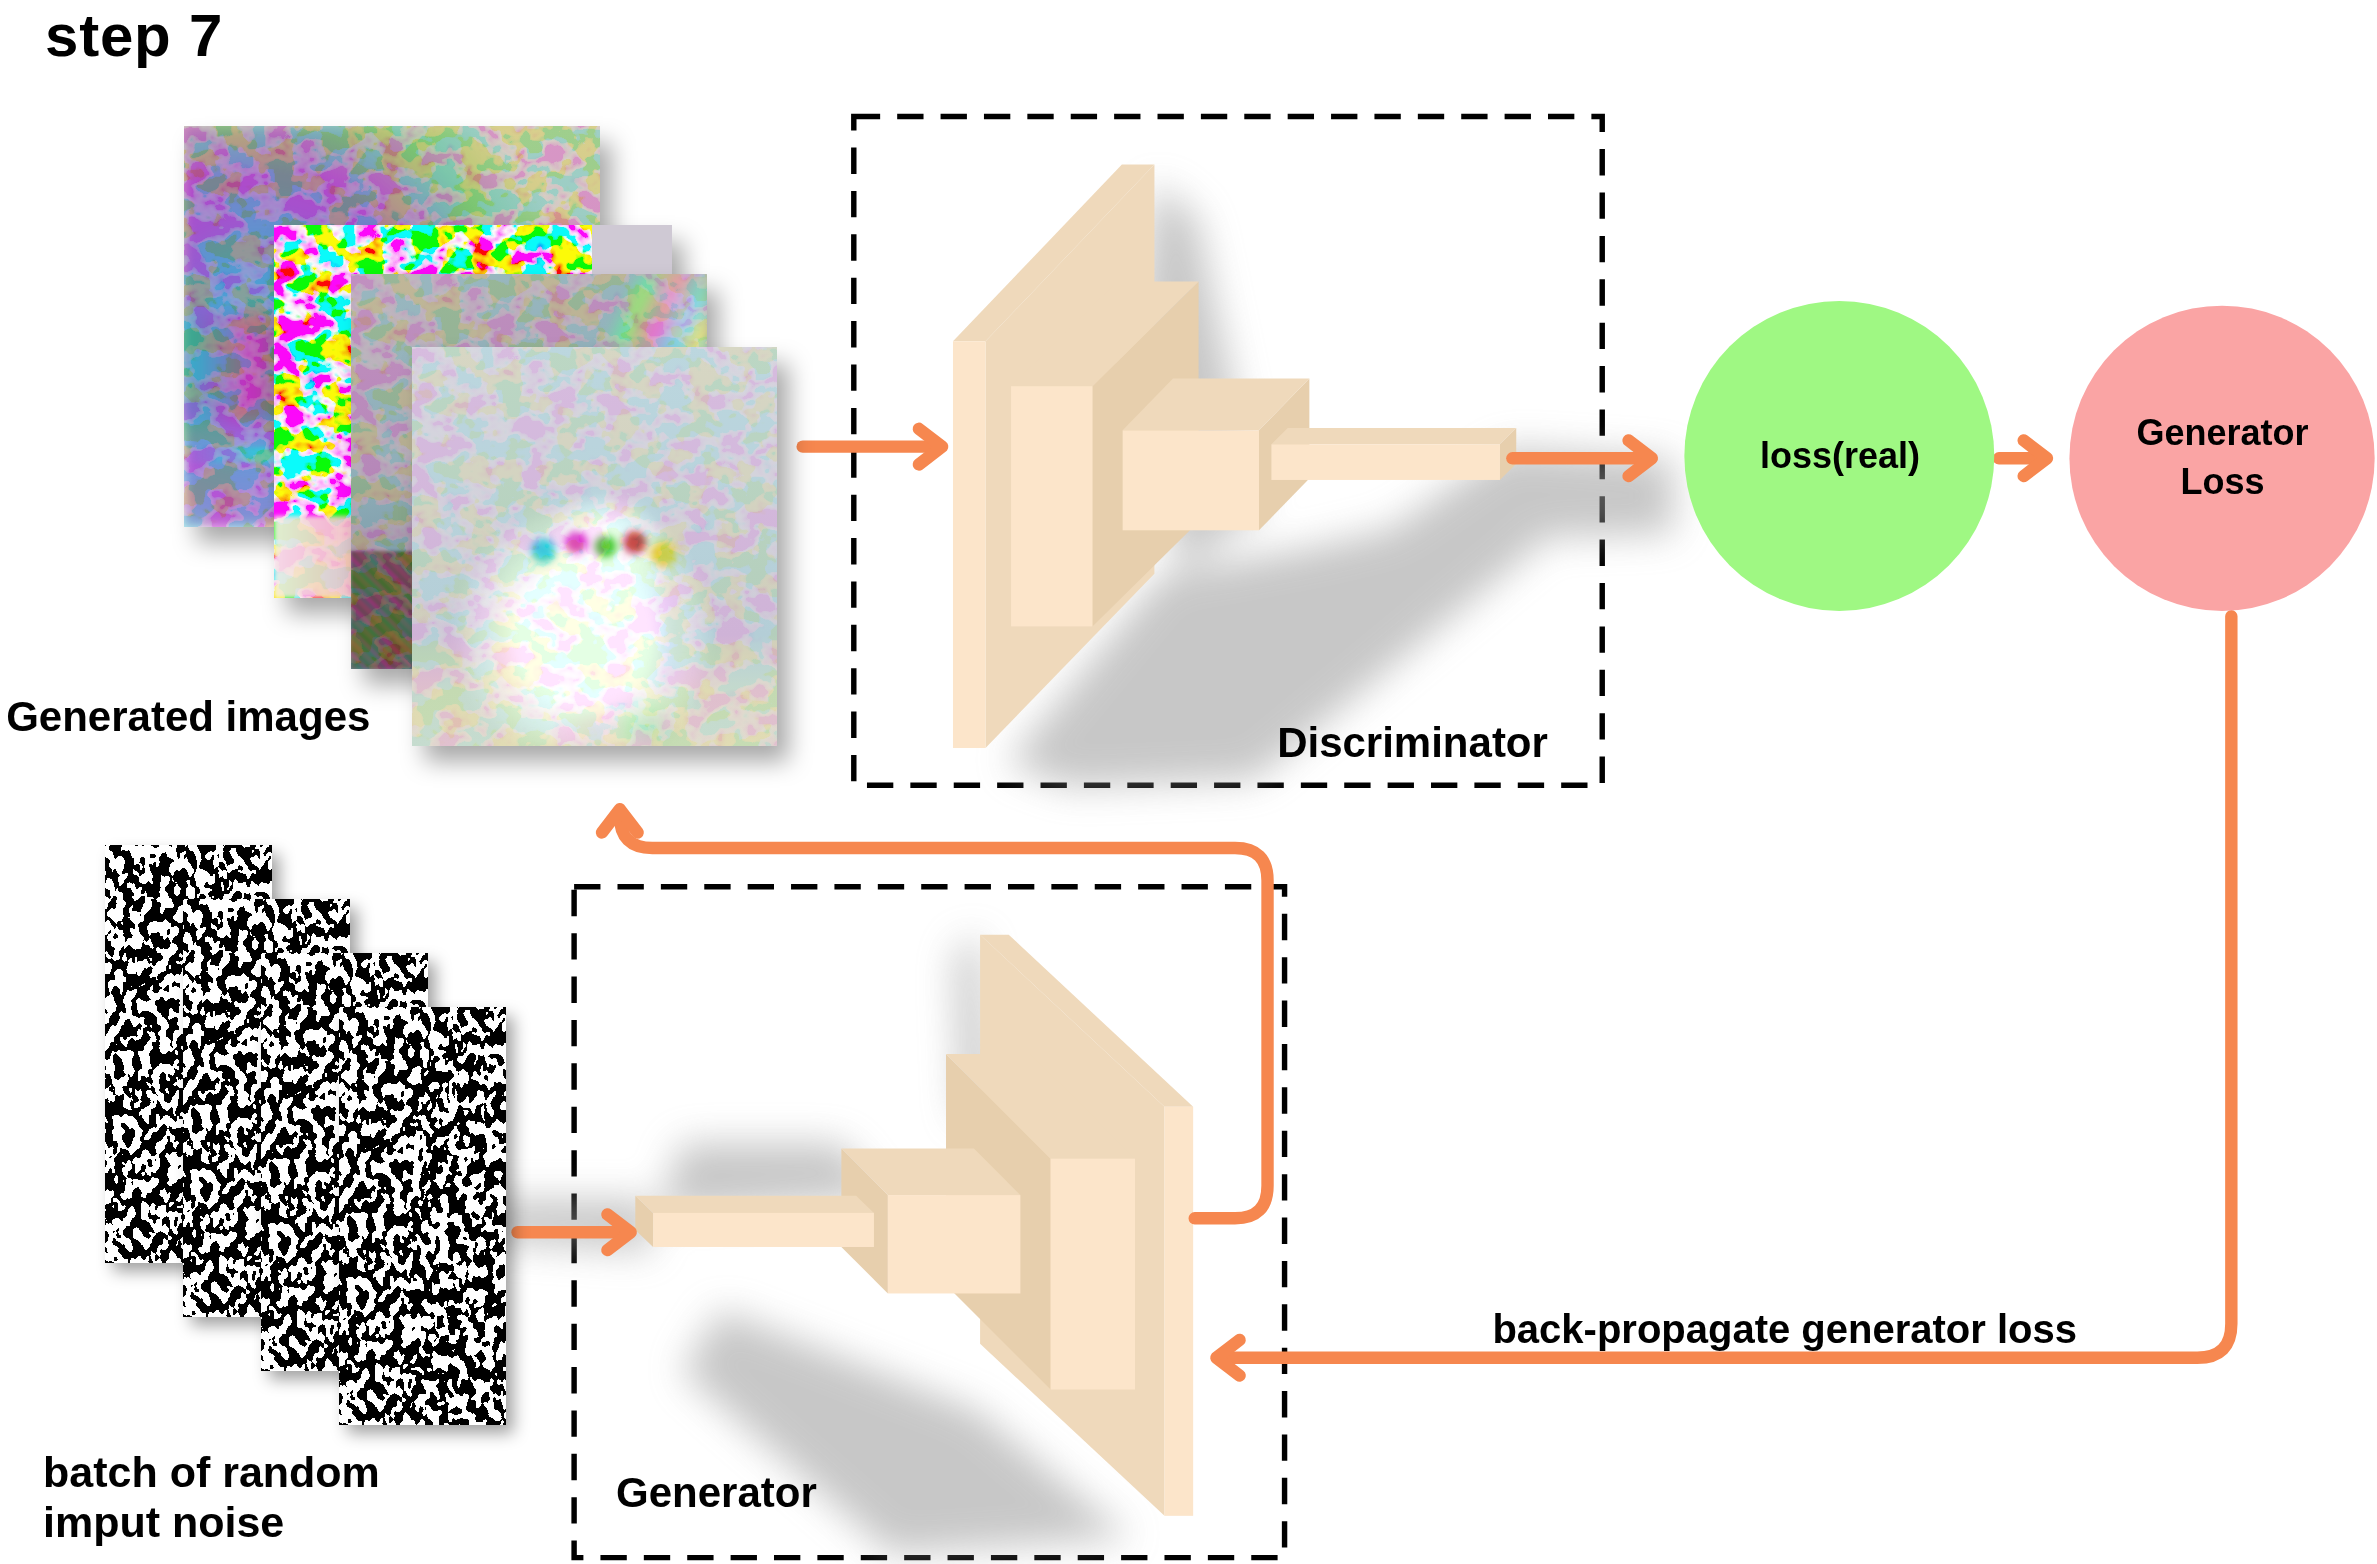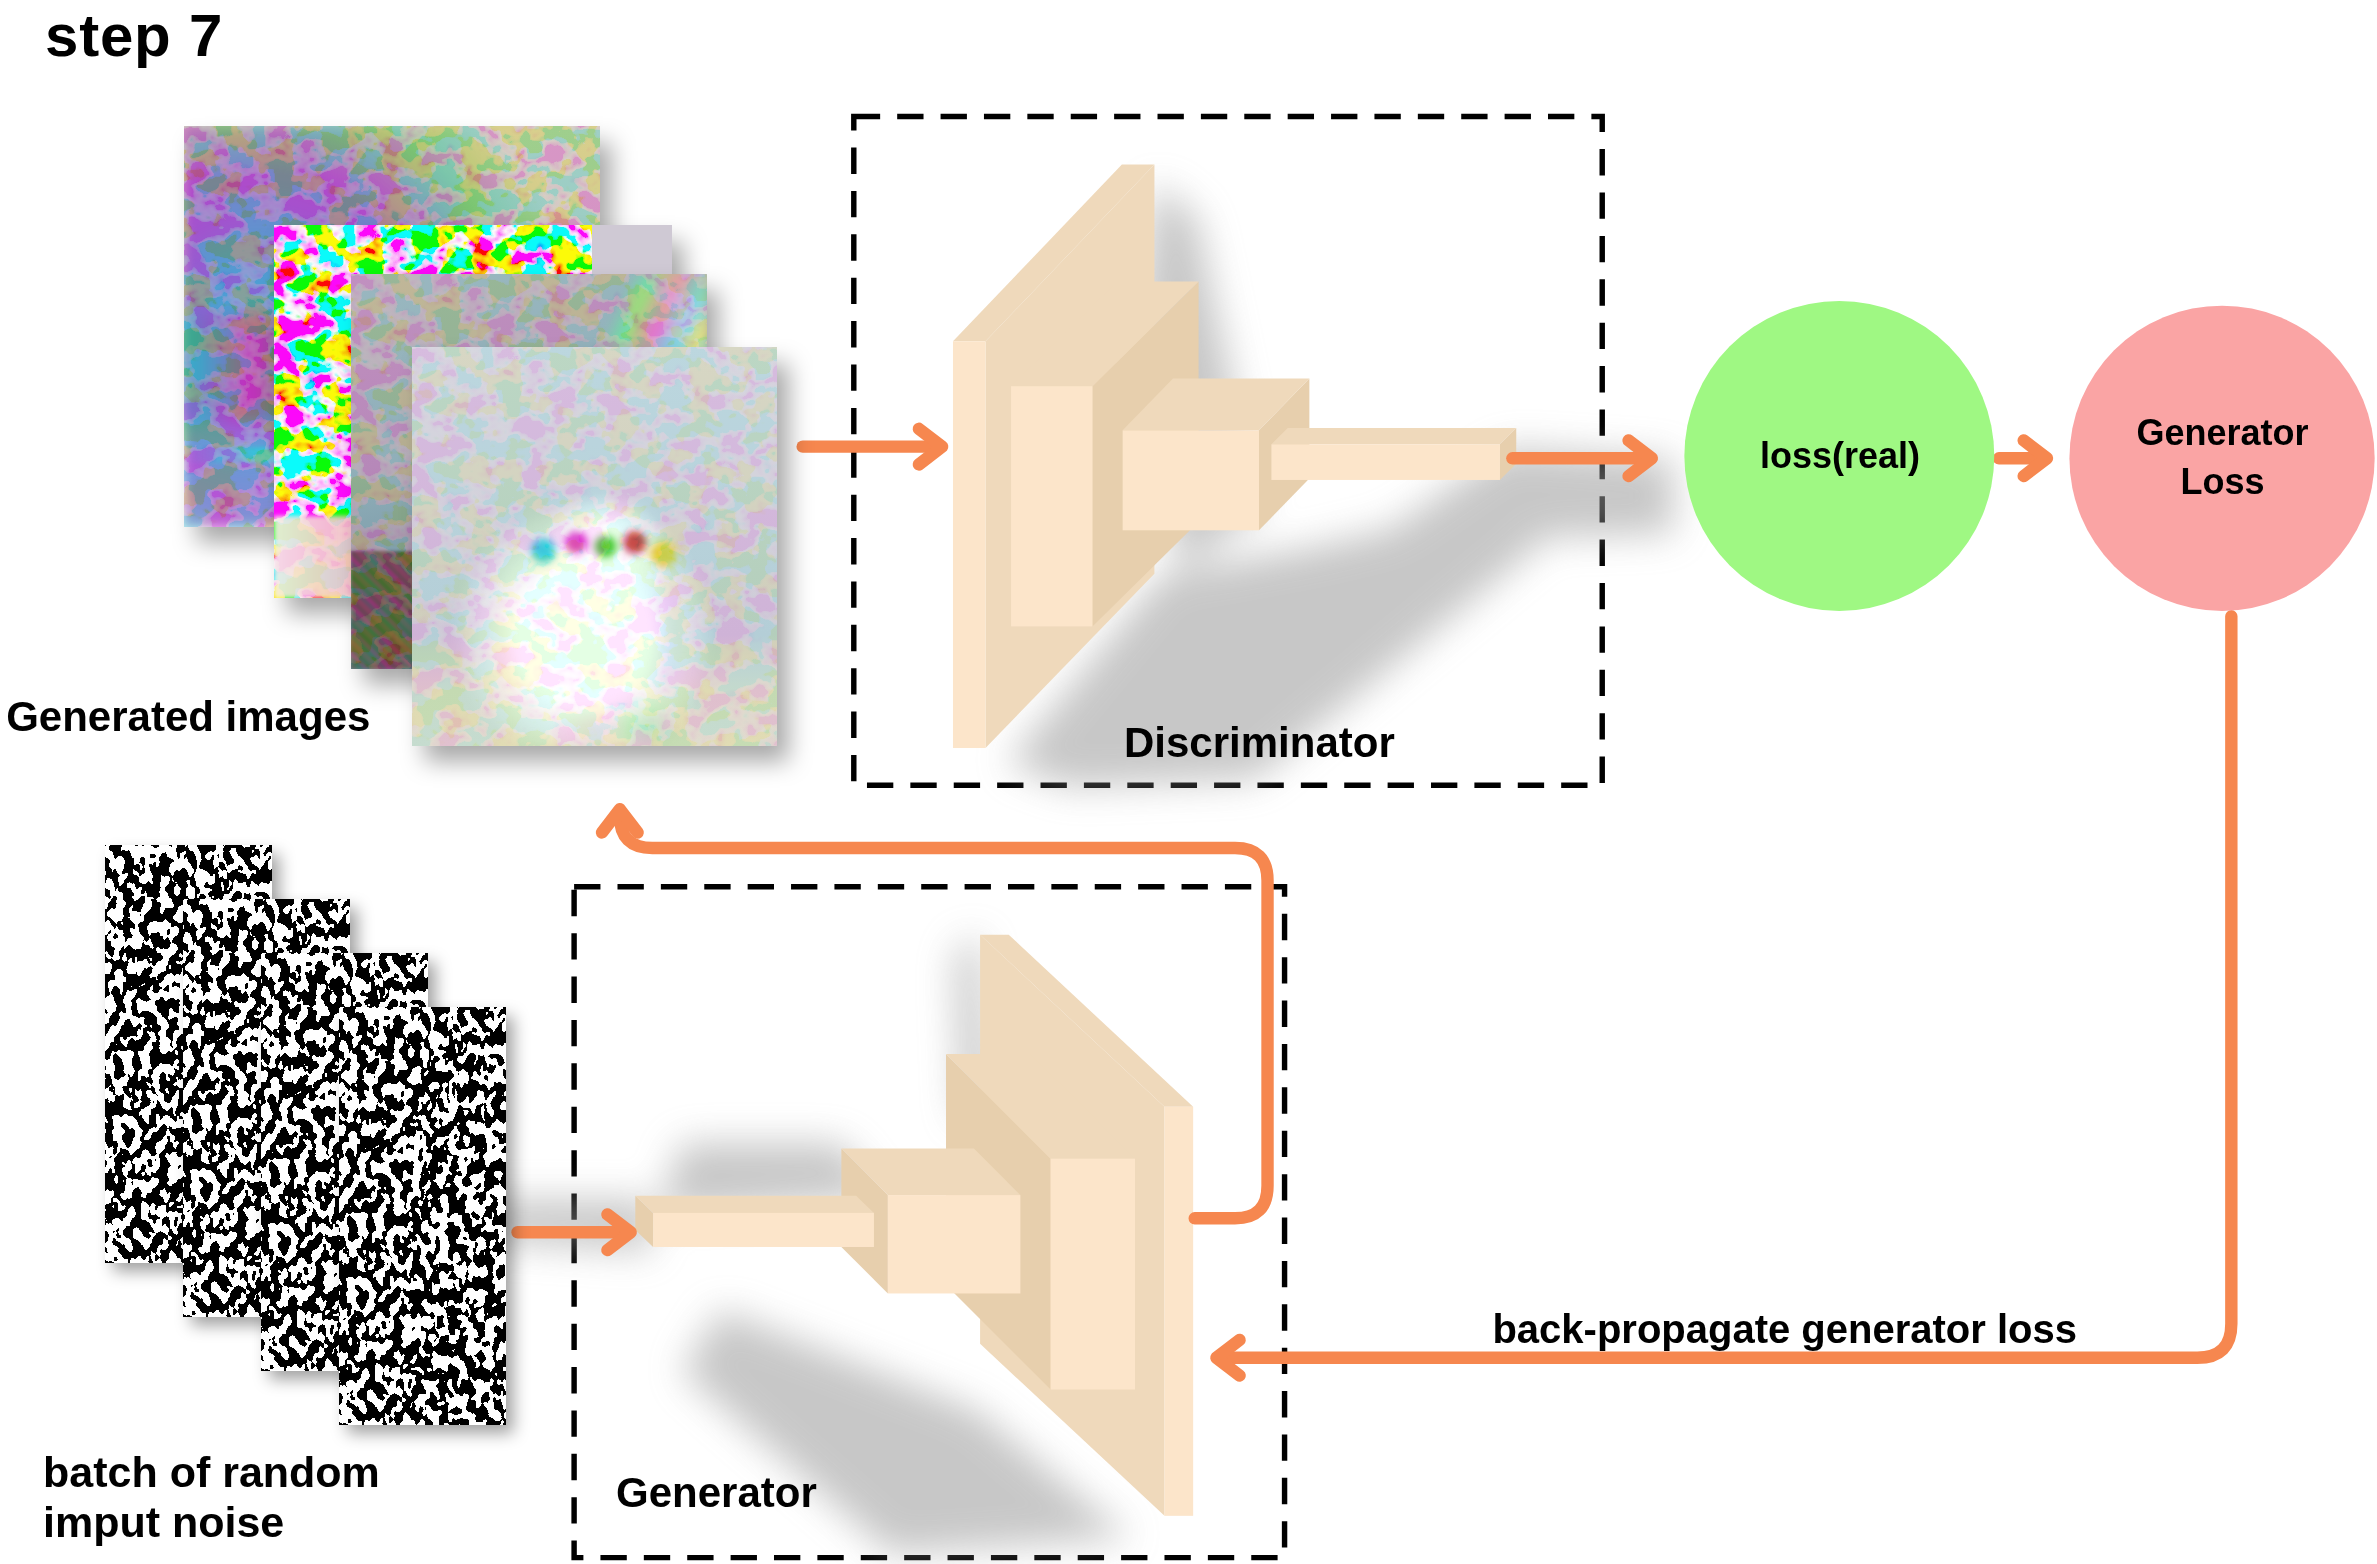--- a/index.html
+++ b/index.html
@@ -2,21 +2,21 @@
 <html style="font-size:12.4px"><head>
 <meta charset="utf-8">
 <style>
   html,body{margin:0;padding:0;background:#fff;}
   .stage{position:relative;width:2377px;height:1565px;background:#fff;overflow:hidden;
          font-family:"Liberation Sans","DejaVu Sans",sans-serif;color:#000;}
   #scene{position:absolute;left:0;top:0;}
   .lbl{position:absolute;font-weight:800;color:#000;white-space:nowrap;}
   .title{left:45px;top:1px;font-size:60px;letter-spacing:0.8px;}
   .gen-imgs-label{left:6.2px;top:693px;font-size:42px;text-align:right;}
-  .disc-label{left:1124px;top:719px;width:465px;text-align:left;font-size:42px;}
+  .disc-label{left:1180px;top:719px;width:465px;text-align:center;font-size:42px;}
   .gener-label{left:616px;top:1469px;font-size:42px;}
   .backprop-label{left:1387px;top:1307px;width:690px;text-align:right;font-size:40px;}
   .batch-label{left:43px;top:1448px;width:418px;text-align:left;font-size:43px;line-height:1.16;white-space:normal;}
   .node-label{position:absolute;display:flex;align-items:center;justify-content:center;
               font-weight:800;font-size:36px;text-align:center;line-height:1.35;}
   .proba-label{left:1685px;top:294px;width:310px;height:324px;}
   .loss-label{left:2069px;top:296px;width:307px;height:324px;flex-direction:column;}
   
   .gen-img{position:absolute;overflow:hidden;box-shadow:12.4px 15.5px 23px rgba(0,0,0,.35);}
   .gen-img .fx,.gen-img .layer{position:absolute;left:0;top:0;width:100%;height:100%;}

